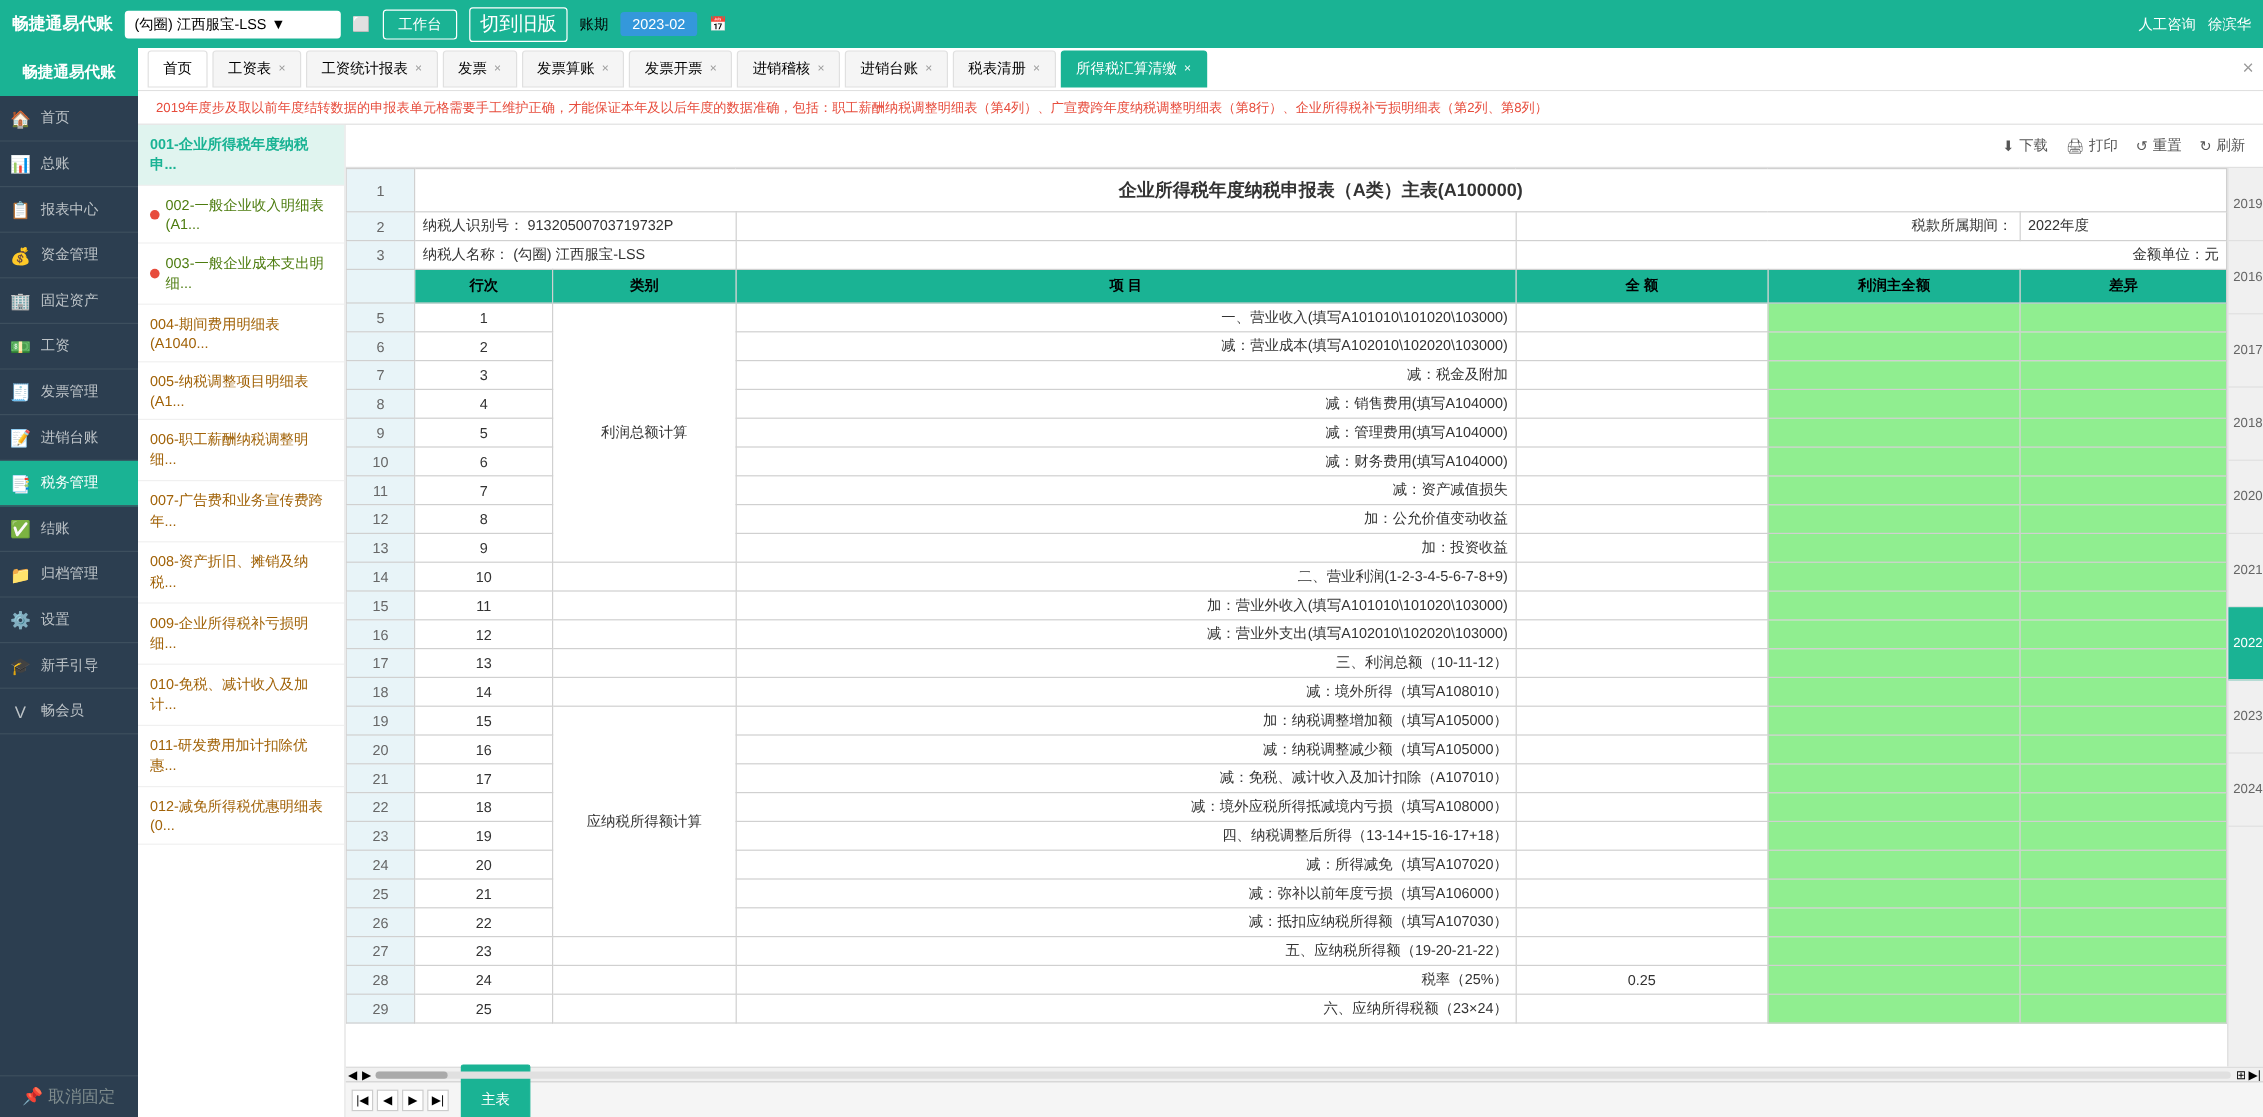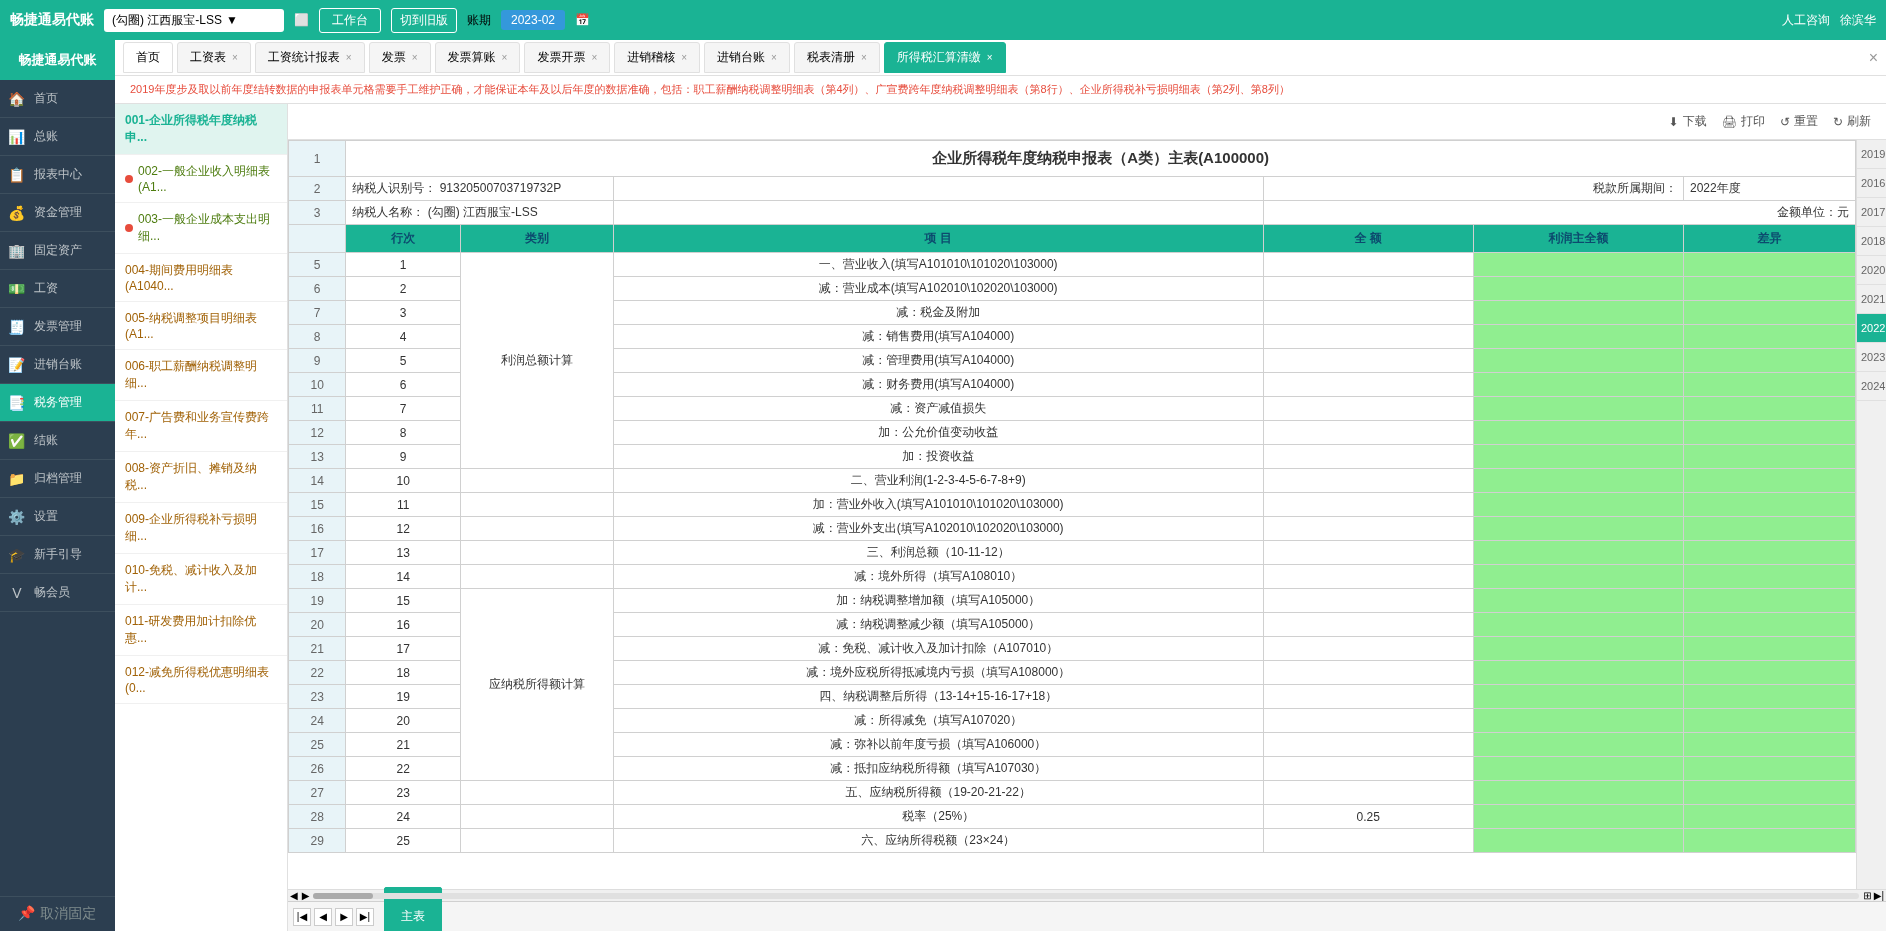--- a/index.html
+++ b/index.html
@@ -17,21 +17,21 @@
     .left-panel { width: 173px; background: #fff; border-right: 1px solid #e0e0e0; flex-shrink: 0; overflow-y: auto; }
     .right-panel { flex: 1; display: flex; flex-direction: column; overflow: hidden; }
     .toolbar { height: 36px; background: #fff; display: flex; align-items: center; justify-content: flex-end; padding: 0 15px; gap: 15px; border-bottom: 1px solid #e0e0e0; flex-shrink: 0; }
     .table-area { flex: 1; overflow: auto; background: #fff; padding: 0; }
 
     
     .logo { color: #fff; font-size: 14px; font-weight: bold; white-space: nowrap; }
     .company-selector { background: #fff; border: none; border-radius: 3px; padding: 3px 8px; font-size: 12px; display: flex; align-items: center; gap: 4px; cursor: pointer; min-width: 180px; }
     .period-badge { background: #3498db; color: #fff; border-radius: 3px; padding: 3px 10px; font-size: 12px; }
     .workbench-btn { background: #1ab394; color: #fff; border: 1px solid #fff; border-radius: 3px; padding: 3px 12px; font-size: 12px; cursor: pointer; }
-    .switch-btn { background: transparent; color: #fff; border: 1px solid #fff; border-radius: 3px; padding: 3px 8px; font-size: 12px; cursor: pointer; }
+    .switch-btn { background: transparent; color: #fff; border: 1px solid #fff; border-radius: 3px; padding: 3px 8px; font-size: 16px; cursor: pointer; }
     .top-right { margin-left: auto; display: flex; align-items: center; gap: 10px; color: #fff; font-size: 12px; }
 
     
     .sidebar-logo { padding: 10px; background: #1ab394; color: #fff; font-size: 13px; font-weight: bold; text-align: center; height: 40px; display: flex; align-items: center; justify-content: center; }
     .sidebar-item { display: flex; align-items: center; gap: 8px; padding: 10px 8px; color: #bdc3c7; font-size: 12px; cursor: pointer; border-bottom: 1px solid #3d4f5e; }
     .sidebar-item.active { color: #fff; background: #1ab394; }
     .sidebar-item .icon { font-size: 14px; width: 18px; text-align: center; }
     .sidebar-bottom { margin-top: auto; padding: 8px; color: #7f8c8d; font-size: 14px; text-align: center; cursor: pointer; border-top: 1px solid #3d4f5e; }
 
     
@@ -47,42 +47,42 @@
     .left-panel-item.error { color: #4d7c0f; }
     .left-panel-item .dot { width: 8px; height: 8px; border-radius: 50%; flex-shrink: 0; }
     .dot-red { background: #e74c3c; }
 
     
     .toolbar-btn { display: flex; align-items: center; gap: 4px; font-size: 12px; color: #555; cursor: pointer; }
 
     
     .spreadsheet { width: 100%; border-collapse: collapse; font-size: 12px; }
     .spreadsheet th, .spreadsheet td { border: 1px solid #d0d0d0; padding: 3px 6px; }
-    .spreadsheet .header-row th { background: #1ab394; color: #0c4a6e; text-align: center; font-weight: bold; height: 28px; }
+    .spreadsheet .header-row th { background: #1ab394; color: #000000; text-align: center; font-weight: bold; height: 28px; }
     .spreadsheet .header-row th.col-a { background: #e8f4f8; color: #333; }
     .spreadsheet td { background: #fff; color: #333; }
     .spreadsheet .row-num { background: #e8f4f8; text-align: center; color: #666; width: 30px; }
     .spreadsheet .col-xh { text-align: center; width: 60px; }
     .spreadsheet .col-lb { text-align: center; width: 80px; vertical-align: middle; }
-    .spreadsheet .col-item { text-align: center; min-width: 300px; }
+    .spreadsheet .col-item { text-align: right; min-width: 300px; }
     .spreadsheet .col-je { text-align: center; min-width: 100px; }
     .spreadsheet .col-lrje { background: #90ee90; text-align: center; min-width: 100px; }
     .spreadsheet .col-cy { background: #90ee90; text-align: center; min-width: 80px; }
     .spreadsheet .green-label { background: #90ee90; }
 
     
     .sheet-tabs { height: 30px; background: #f5f5f5; display: flex; align-items: center; padding: 0 5px; gap: 2px; border-top: 1px solid #d0d0d0; flex-shrink: 0; }
     .sheet-tab { padding: 20px 16px; border: 1px solid #ccc; background: #fff; font-size: 12px; cursor: pointer; border-radius: 2px 2px 0 0; }
     .sheet-tab.active { background: #1ab394; color: #fff; border-color: #1ab394; }
     .nav-arrows { display: flex; gap: 3px; margin-right: 8px; }
     .nav-arr { width: 18px; height: 18px; border: 1px solid #ccc; background: #fff; display: flex; align-items: center; justify-content: center; cursor: pointer; font-size: 10px; }
 
     
     .year-sidebar { width: 30px; background: #f0f0f0; border-left: 1px solid #ddd; flex-shrink: 0; display: flex; flex-direction: column; }
-    .year-item { padding: 8px 4px; font-size: 11px; text-align: center; cursor: pointer; color: #666; border-bottom: 1px solid #e0e0e0; writing-mode: horizontal-tb; }
+    .year-item { padding: 24px 4px; font-size: 11px; text-align: center; cursor: pointer; color: #666; border-bottom: 1px solid #e0e0e0; writing-mode: horizontal-tb; }
     .year-item.active { background: #1ab394; color: #fff; }
 
     .scrollbar-h { height: 12px; background: #f0f0f0; border-top: 1px solid #ddd; display: flex; align-items: center; padding: 0 2px; }
     .scrollbar-track { flex: 1; height: 6px; background: #e0e0e0; border-radius: 3px; position: relative; }
     .scrollbar-thumb { width: 60px; height: 6px; background: #aaa; border-radius: 3px; position: absolute; left: 0; }
   </style>
 </head>
 <body>
 
 <div class="app-container">

